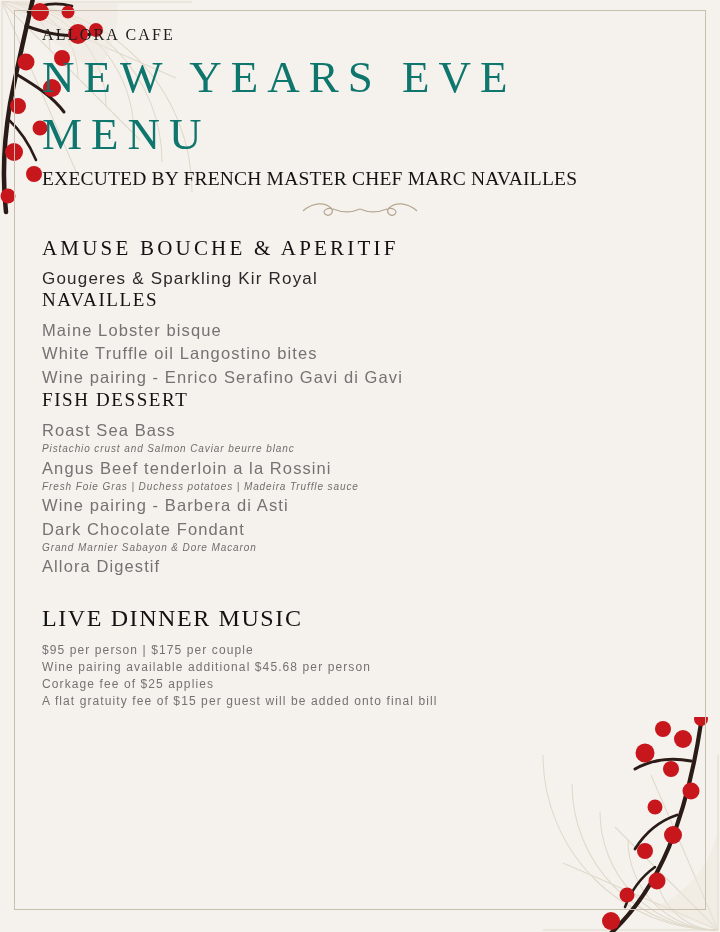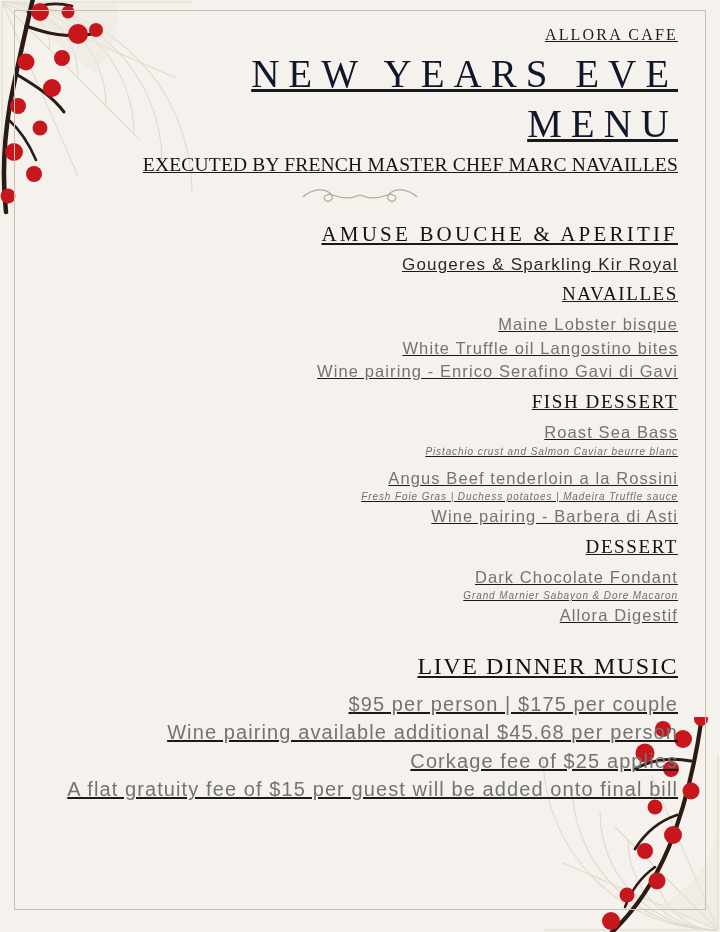--- a/index.html
+++ b/index.html
@@ -33,38 +33,37 @@
   }
 
   .content {
     position: absolute;
     left: 0;
     right: 0;
     top: 0;
     bottom: 0;
     padding: 26px 42px 0 42px;
     box-sizing: border-box;
-    text-align: right;
-    text-decoration: underline;
+    text-align: left;
   }
 
   .brand {
     font-family: "Liberation Serif", serif;
     font-size: 16px;
     letter-spacing: 2.2px;
     color: #1d1d1d;
     margin-bottom: 8px;
   }
 
   .title {
     font-family: "Liberation Serif", serif;
-    font-size: 39px;
+    font-size: 45px;
     letter-spacing: 9px;
     line-height: 1.13;
-    color: #0f172a;
+    color: #0f766e;
     font-weight: 400;
     margin: 2px 0 6px 0;
   }
 
   .subtitle {
     font-family: "Liberation Serif", serif;
     font-size: 19.5px;
     letter-spacing: 0.2px;
     color: #141414;
     margin-top: 8px;
@@ -72,21 +71,21 @@
 
   .flourish {
     margin: 10px auto 14px auto;
     width: 130px;
     height: 22px;
     color: #b6a894;
   }
   .flourish svg { display:block; width:130px; height:22px; }
 
   .section {
-    margin-top: 8px;
+    margin-top: 0;
   }
 
   .section-head {
     font-family: "Liberation Serif", serif;
     color: #121212;
   }
 
   .section-head.amuse {
     font-size: 21px;
     letter-spacing: 3.2px;
@@ -121,21 +120,21 @@
     font-size: 17px;
     letter-spacing: 1.2px;
     color: #2a2a2a;
     margin-top: 8px;
   }
 
   .section-head + .line,
   .section-head + .amuse-line { margin-top: 8px; }
 
   .music-lines { margin-top: 10px; }
-  .music-lines .line { font-size: 20px; }
+  .music-lines .line { font-size: 12px; }
 
   
   .deco {
     position: absolute;
     pointer-events: none;
   }
   .deco-tl { left: 0; top: 0; width: 230px; height: 250px; }
   .deco-br { right: 0; bottom: 0; width: 215px; height: 215px; }
 </style>
 </head>
@@ -270,21 +269,20 @@
       <div class="line sub">Pistachio crust and Salmon Caviar beurre blanc</div>
     </div>
 
     <div class="section">
       <div class="line">Angus Beef tenderloin a la Rossini</div>
       <div class="line sub">Fresh Foie Gras | Duchess potatoes | Madeira Truffle sauce</div>
       <div class="line">Wine pairing - Barbera di Asti</div>
     </div>
 
     <div class="section">
-      <div class="section-head std">DESSERT</div>
       <div class="line">Dark Chocolate Fondant</div>
       <div class="line sub">Grand Marnier Sabayon &amp; Dore Macaron</div>
       <div class="line">Allora Digestif</div>
     </div>
 
     <div class="section" style="margin-top:26px">
       <div class="section-head music">LIVE DINNER MUSIC</div>
       <div class="music-lines">
         <div class="line">$95 per person | $175 per couple</div>
         <div class="line">Wine pairing available additional $45.68 per person</div>

